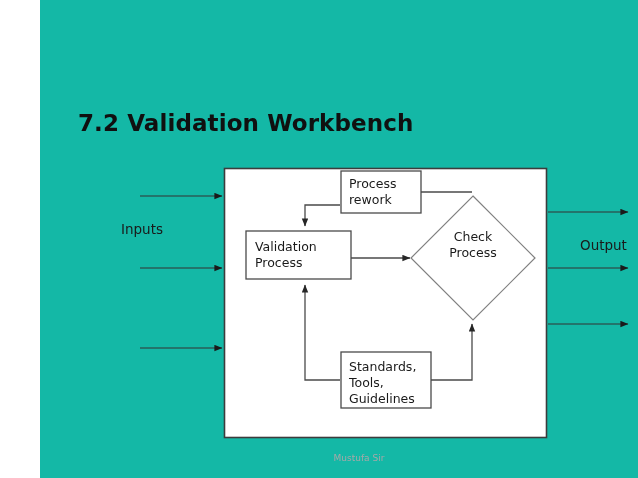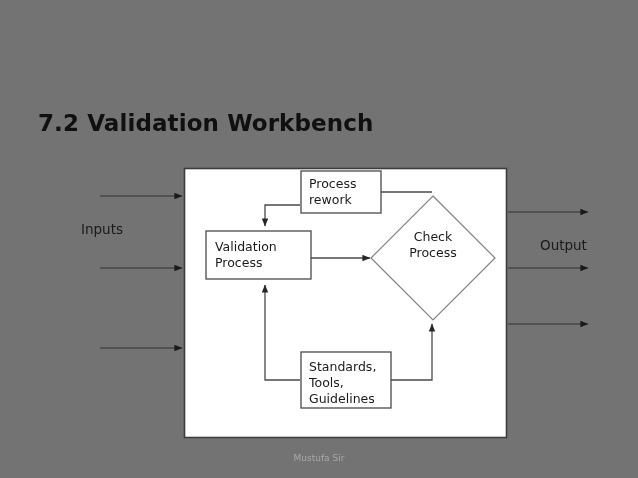--- a/index.html
+++ b/index.html
@@ -11,21 +11,22 @@
     width: 638px;
     height: 478px;
     position: relative;
     overflow: hidden;
     font-family: "DejaVu Sans", sans-serif;
     color: #000000;
   }
   #slide {
     position: absolute;
     inset: 0;
-    background: #737373;
+    background: #14b8a6;
+    margin-left: 40px;
   }
   #slide-title {
     position: absolute;
     left: 38px;
     top: 110px;
     font-size: 23px;
     font-weight: bold;
     letter-spacing: 0.1px;
     color: #101010;
     white-space: nowrap;

